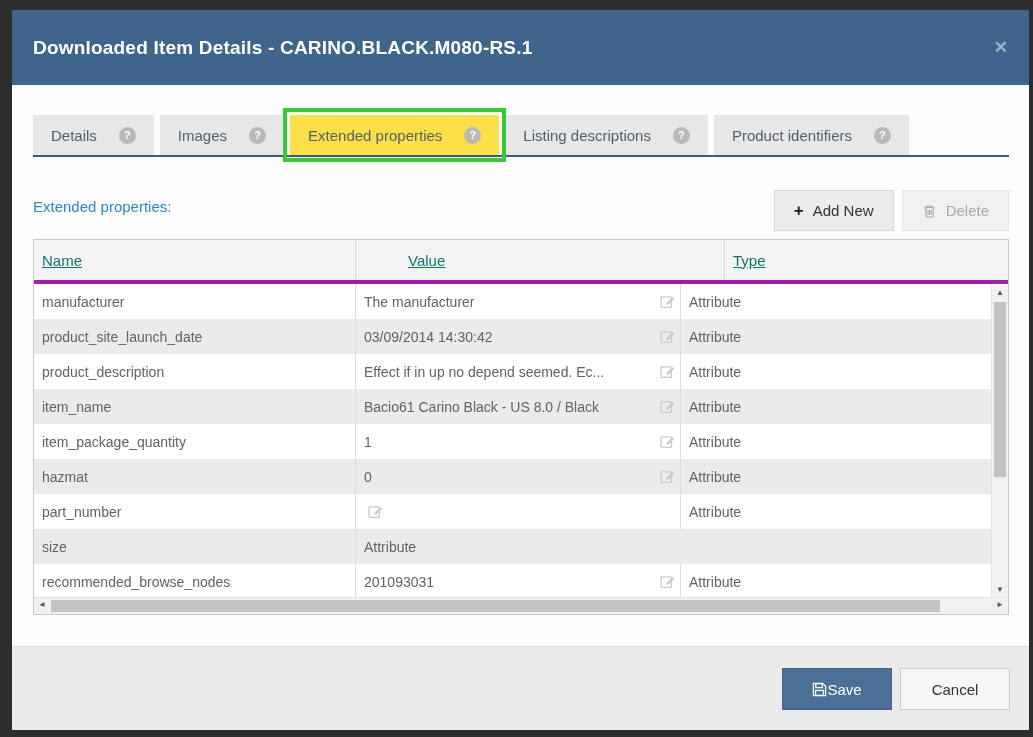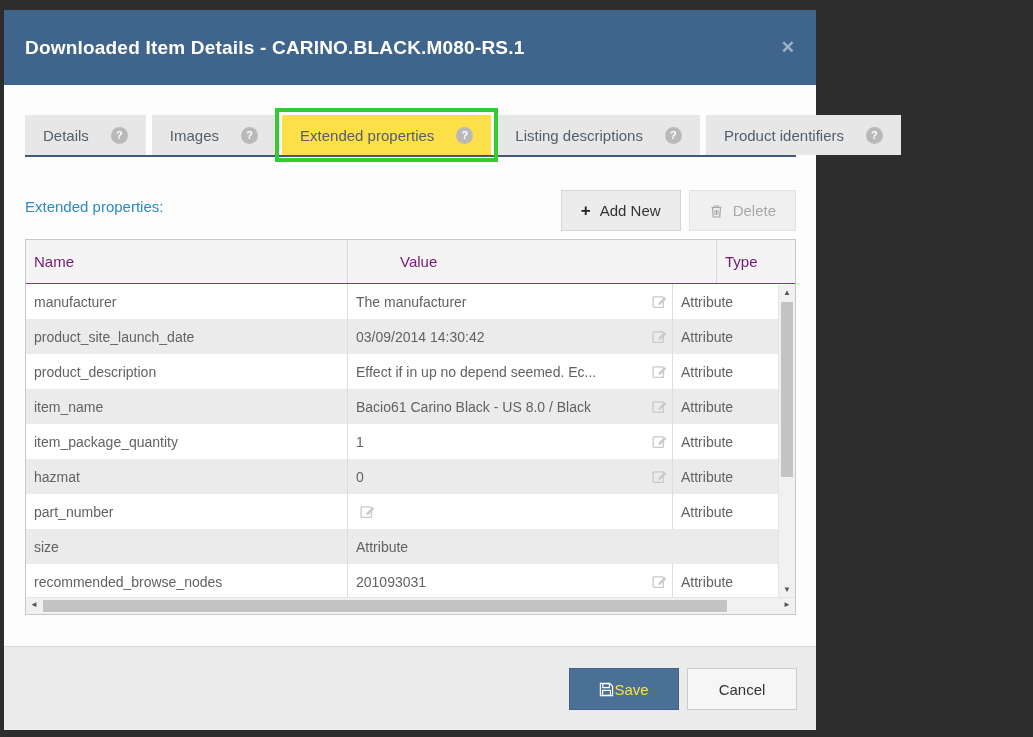--- a/index.html
+++ b/index.html
@@ -3,21 +3,21 @@
 <meta charset="utf-8">
 <style>
   html,body{margin:0;padding:0;}
   body{
     width:1033px;height:737px;overflow:hidden;
     background:#2d2d2d;
     font-family:"Liberation Sans", sans-serif;
   }
   .stage{position:relative;width:1033px;height:737px;background:#2d2d2d;}
   .modal{
-    position:absolute;left:4px;top:10px;width:812px;height:720px;
+    position:absolute;left:12px;top:10px;width:1017px;height:720px;
     background:#fdfdfd;display:flex;flex-direction:column;
   }
   
   .modal-header{
     flex:0 0 75px;background:#40658c;display:flex;align-items:center;
     padding:0 21px;box-sizing:border-box;
   }
   .modal-title{color:#ffffff;font-size:19px;font-weight:600;letter-spacing:.2px;}
   .close-btn{
     margin-left:auto;color:#9db3c9;font-size:17px;font-weight:700;
@@ -50,22 +50,22 @@
     padding:0 19px;cursor:pointer;
   }
   .btn .plus{font-weight:700;font-size:17px;color:#222222;line-height:1;}
   .btn.disabled{color:#a8a8a8;background:#f0f0f0;border-color:#e3e3e3;cursor:default;}
   
   .grid{
     margin-top:8px;border:1px solid #c8c8c8;position:relative;height:376px;
     background:#ffffff;box-sizing:border-box;overflow:hidden;
   }
   .grid-header{
-    display:flex;height:44px;background:#f4f4f4;border-bottom:1px solid #a21caf;
-    color:#701a75;font-size:15px;box-sizing:border-box;
+    display:flex;height:44px;background:#f4f4f4;border-bottom:4px solid #a21caf;
+    color:#0f766e;font-size:15px;box-sizing:border-box;text-decoration:underline;
   }
   .grid-header .hc{display:flex;align-items:center;padding-left:8px;box-sizing:border-box;}
   .hc1{width:322px;border-right:1px solid #d9d9d9;}
   .hc2{width:325px;border-right:1px solid #d9d9d9;margin-left:44px;}
   .hc3{flex:1;}
   .grid-rows{width:calc(100% - 17px);}
   .row{display:flex;height:35px;font-size:14px;color:#626262;background:#ffffff;}
   .row.alt{background:#ebebeb;}
   .row .c{display:flex;align-items:center;height:100%;box-sizing:border-box;}
   .cn{width:322px;padding-left:8px;border-right:1px solid #dddddd;}
@@ -91,21 +91,21 @@
   .harrow.left{left:4px;}
   .harrow.right{right:4px;}
   
   .modal-footer{
     flex:0 0 84px;background:#ebebeb;border-top:1px solid #d9d9d9;box-sizing:border-box;
     display:flex;align-items:flex-start;justify-content:flex-end;
     padding:21px 19px 0 0;gap:8px;
   }
   .btn-save{
     width:110px;height:42px;box-sizing:border-box;background:#4a7096;border:1px solid #41628d;
-    color:#fde047;font-size:15px;display:flex;align-items:center;justify-content:center;
+    color:#ffffff;font-size:15px;display:flex;align-items:center;justify-content:center;
     cursor:pointer;
   }
   .btn-cancel{
     width:110px;height:42px;box-sizing:border-box;background:#f6f6f6;border:1px solid #cbcbcb;
     color:#333333;font-size:15px;display:flex;align-items:center;justify-content:center;
     cursor:pointer;
   }
 </style>
 </head>
 <body>

